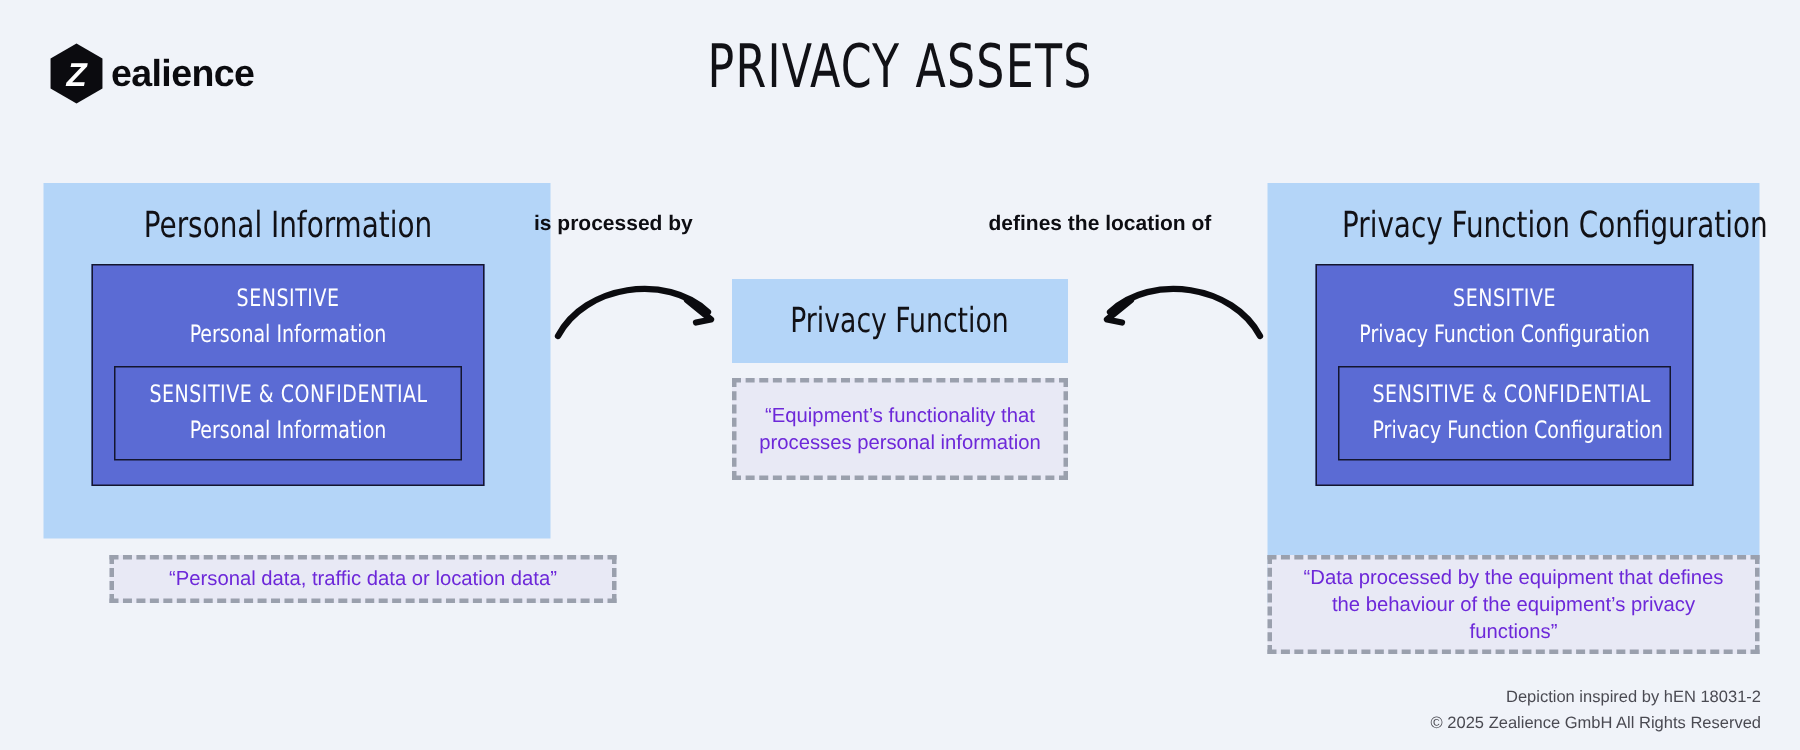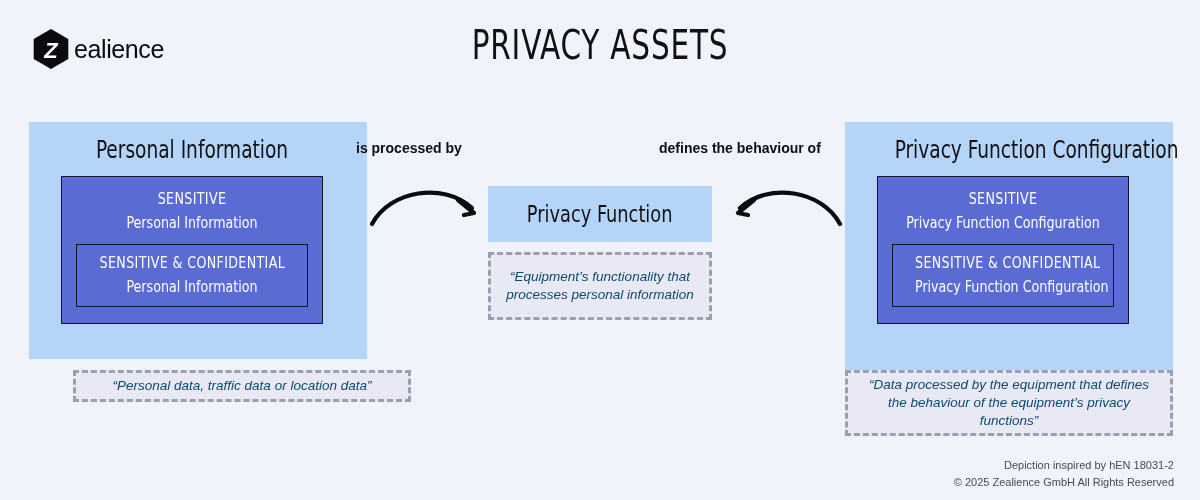--- a/index.html
+++ b/index.html
@@ -18,21 +18,21 @@
     position: absolute;
     left: 30px;
     top: 28px;
     display: flex;
     align-items: center;
     gap: 2px;
   }
   .logo-mark { width: 42px; height: 42px; display: block; }
   .logo-word {
     font-size: 25px;
-    font-weight: 400;
+    font-weight: 700;
     color: #0b0b0f;
     letter-spacing: -0.4px;
     line-height: 1;
   }
 
   .page-title {
     position: absolute;
     left: 0;
     top: 22px;
     width: 1200px;
@@ -97,23 +97,22 @@
 
   
   .definition {
     position: absolute;
     background: #e8e9f5;
     border: 3px dashed #9aa0ad;
     display: flex;
     align-items: center;
     justify-content: center;
     text-align: center;
-    font-style: italic;
     font-size: 13.5px;
-    color: #0c4a6e;
+    color: #6d28d9;
     line-height: 1.35;
     padding: 6px 10px;
   }
 
   
   .pf-box {
     position: absolute;
     background: #b4d5f8;
     display: flex;
     align-items: center;
@@ -182,21 +181,21 @@
   <path d="M4 46 C 22 12, 76 4, 104 30" stroke="#0b0b0f" stroke-width="4.2" fill="none" stroke-linecap="round"></path>
   <path d="M90 22 L106 35 L96 37" stroke="#0b0b0f" stroke-width="4.2" fill="none" stroke-linecap="round" stroke-linejoin="round"></path>
 </svg>
 
 <div class="pf-box" style="left:488px; top:186px; width:224px; height:56px;">
   <span class="pf-label">Privacy Function</span>
 </div>
 
 <div class="definition" style="left:488px; top:252px; width:224px; height:68px;">“Equipment’s functionality that processes personal information</div>
 
-<div class="relation-label" style="left:659px; top:140px;">defines the behaviour of</div>
+<div class="relation-label" style="left:659px; top:140px;">defines the location of</div>
 
 <svg class="arrow-svg" style="left:722px; top:178px;" width="122" height="52" viewBox="0 0 122 52">
   <path d="M118 46 C 100 12, 46 4, 18 30" stroke="#0b0b0f" stroke-width="4.2" fill="none" stroke-linecap="round"></path>
   <path d="M32 22 L16 35 L26 37" stroke="#0b0b0f" stroke-width="4.2" fill="none" stroke-linecap="round" stroke-linejoin="round"></path>
 </svg>
 
 <div class="asset-panel" style="left:845px; top:122px; width:328px; height:281px;">
   <div class="panel-title">Privacy Function Configuration</div>
   <div class="sensitive-box">
     <div class="box-level">SENSITIVE</div>

